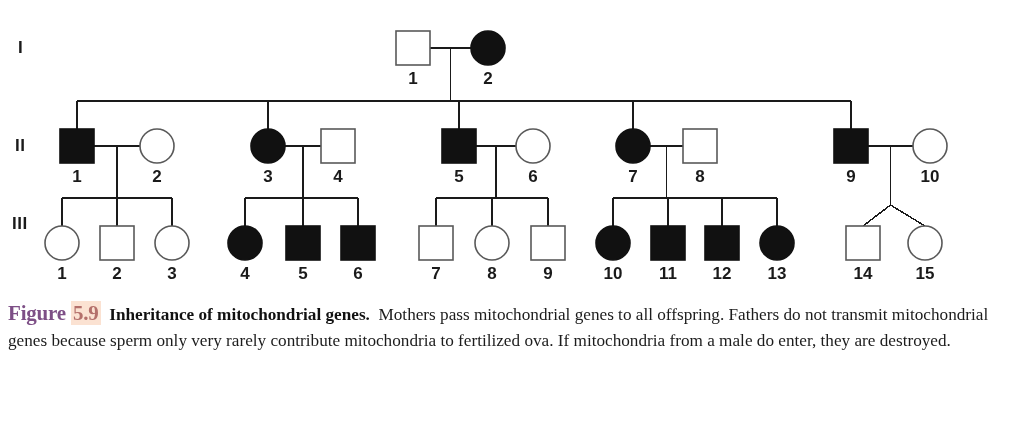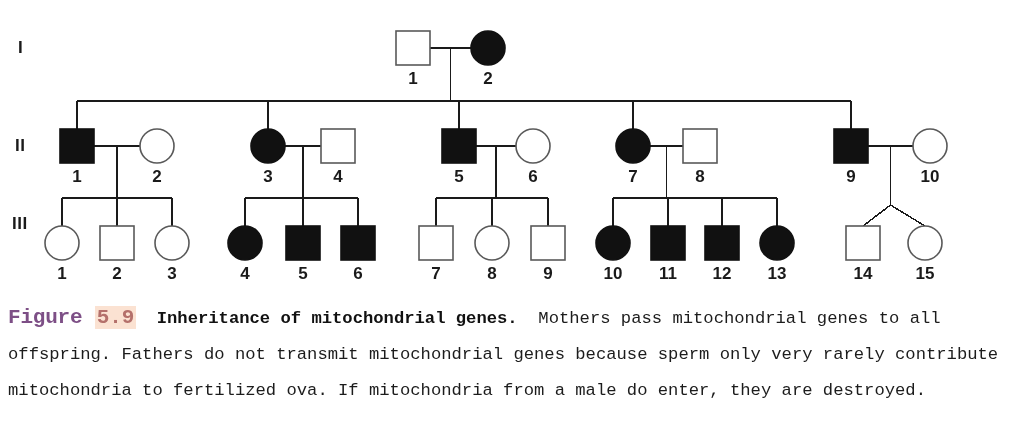--- a/index.html
+++ b/index.html
@@ -26,23 +26,23 @@
     font-family:"Liberation Sans", sans-serif;
   }
 
   
   #caption{
     position:absolute;
     left:8px;
     top:300px;
     width:1000px;
     font-size:17.2px;
-    line-height:36px;
+    line-height:26px;
     color:#1c1c1c;
-    font-family:Liberation Mono, monospace;
+    font-family:Liberation Serif, serif;
   }
   .fig-word{
     color:#7d4f86;
     font-weight:700;
     font-size:21px;
     letter-spacing:-0.2px;
   }
   .fig-num{
     color:#b4706b;
     font-weight:700;

